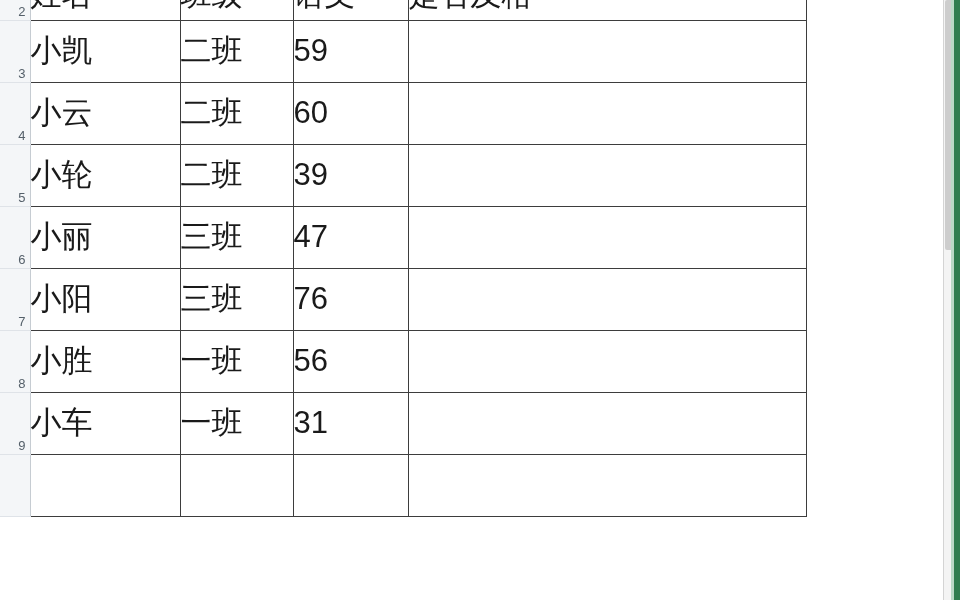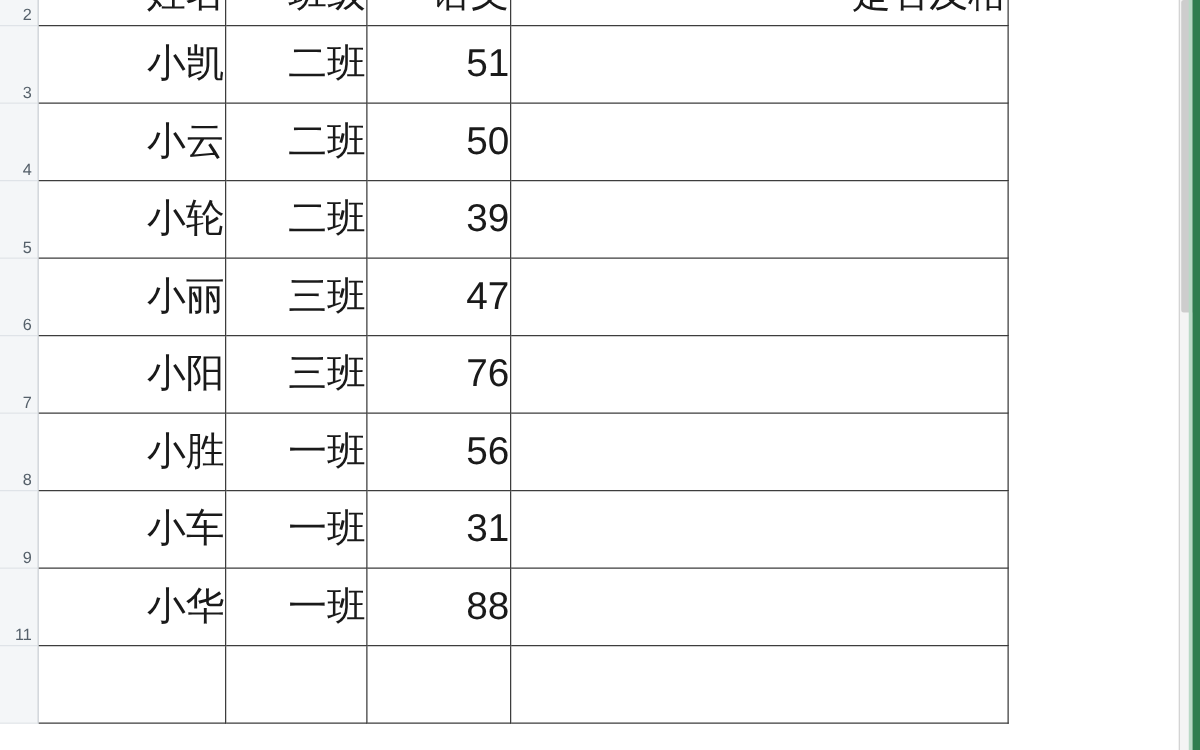--- a/index.html
+++ b/index.html
@@ -60,21 +60,21 @@
     line-height: 1;
     padding-bottom: 2px !important;
   }
   .c-pad    { width: 138px; background:#ffffff; border:none !important; }
 
   .cell {
     border-right: 1px solid #3d3d3d;
     border-bottom: 1px solid #3d3d3d;
     border-left: none;
     border-top: none;
-    text-align: right;
+    text-align: left;
     color: #1a1a1a;
     font-size: 31px;
     background: #ffffff;
     height: 62px;
   }
   tr.hdr .cell {
     font-size: 31px;
   }
   .cell.first {
     border-left: 1px solid #3d3d3d;
@@ -147,30 +147,30 @@
         <td class="cell">班级</td>
         <td class="cell">语文</td>
         <td class="cell">是否及格</td>
         <td class="c-pad"></td>
       </tr>
 
       <tr>
         <td class="rowhdr">3</td>
         <td class="cell first">小凯</td>
         <td class="cell">二班</td>
-        <td class="cell">51</td>
+        <td class="cell">59</td>
         <td class="cell"></td>
         <td class="c-pad"></td>
       </tr>
 
       <tr>
         <td class="rowhdr">4</td>
         <td class="cell first">小云</td>
         <td class="cell">二班</td>
-        <td class="cell">50</td>
+        <td class="cell">60</td>
         <td class="cell"></td>
         <td class="c-pad"></td>
       </tr>
 
       <tr>
         <td class="rowhdr">5</td>
         <td class="cell first">小轮</td>
         <td class="cell">二班</td>
         <td class="cell">39</td>
         <td class="cell"></td>
@@ -207,28 +207,20 @@
       <tr>
         <td class="rowhdr">9</td>
         <td class="cell first">小车</td>
         <td class="cell">一班</td>
         <td class="cell">31</td>
         <td class="cell"></td>
         <td class="c-pad"></td>
       </tr>
 
 
-      <tr>
-        <td class="rowhdr">11</td>
-        <td class="cell first">小华</td>
-        <td class="cell">一班</td>
-        <td class="cell">88</td>
-        <td class="cell"></td>
-        <td class="c-pad"></td>
-      </tr>
 
       <tr>
         <td class="rowhdr"></td>
         <td class="cell first"></td>
         <td class="cell"></td>
         <td class="cell"></td>
         <td class="cell"></td>
         <td class="c-pad"></td>
       </tr>
     </tbody>

